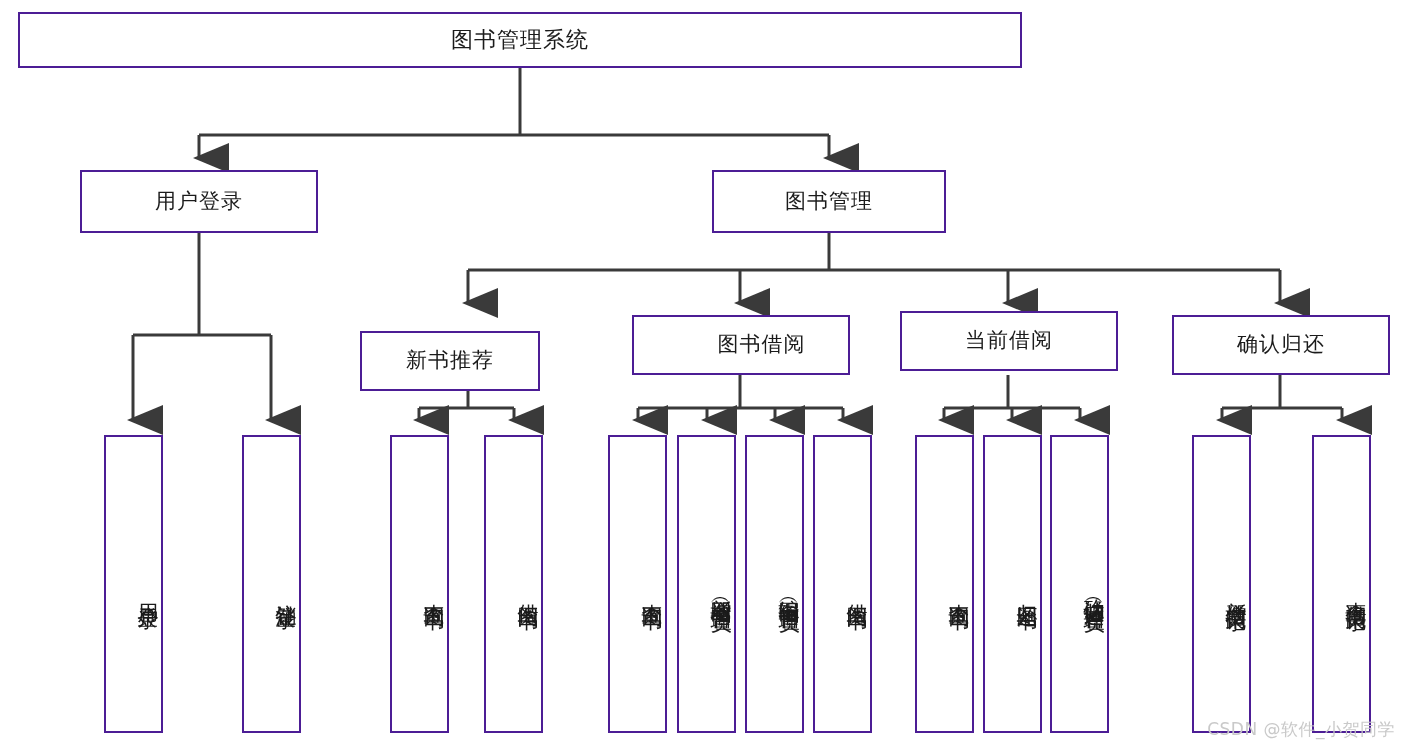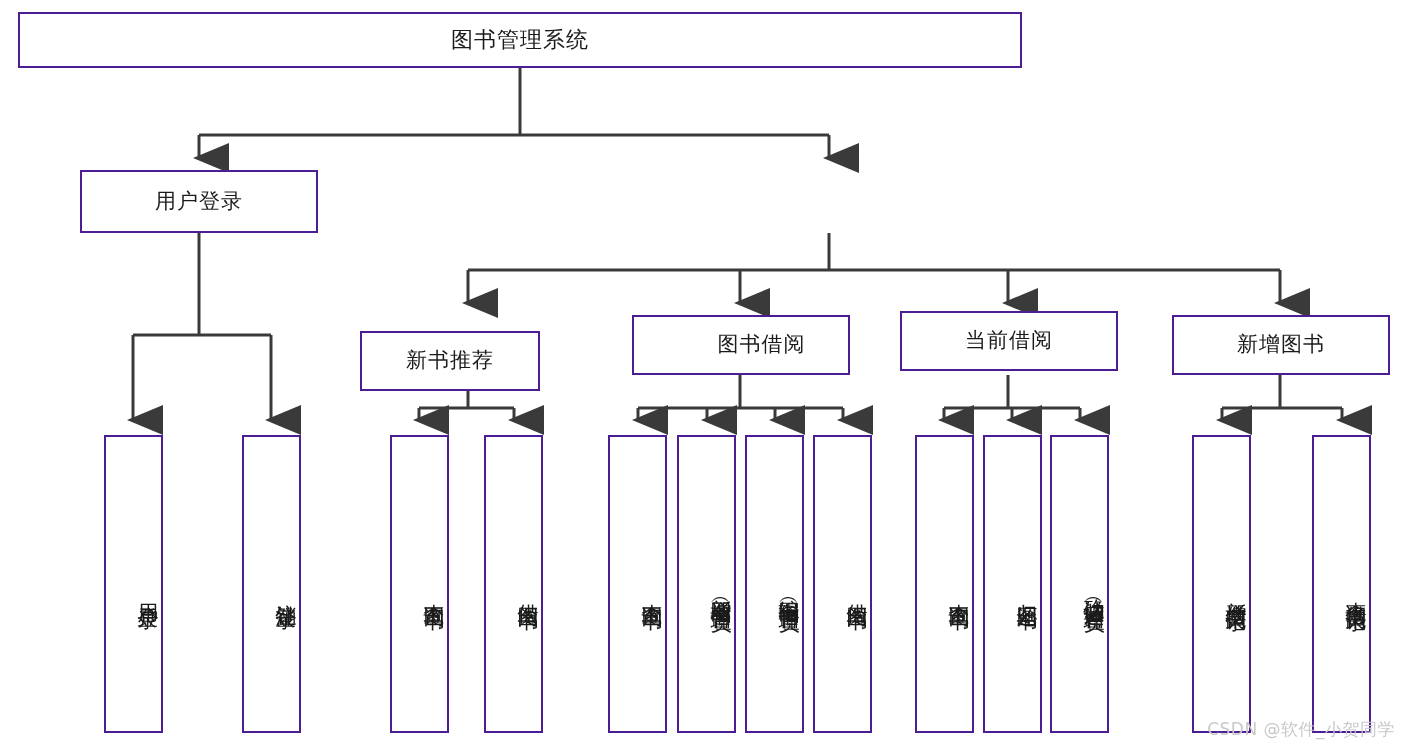--- a/index.html
+++ b/index.html
@@ -125,32 +125,35 @@
     </g>
   </svg>
 
   <div class="node horiz" id="root-node" style="left:18px; top:12px; width:1004px; height:56px;">
     <span>图书管理系统</span>
   </div>
 
   <div class="node horiz" style="left:80px; top:170px; width:238px; height:63px;">
     <span>用户登录</span>
   </div>
+  <div class="node horiz" style="left:712px; top:170px; width:234px; height:63px;">
+    <span>图书管理</span>
+  </div>
 
   <div class="node horiz" style="left:360px; top:315px; width:180px; height:60px;margin-top:16px;">
     <span>新书推荐</span>
   </div>
   <div class="node horiz" style="left:632px; top:315px; width:218px; height:60px;padding-left:41px;">
     <span>图书借阅</span>
   </div>
   <div class="node horiz" style="left:900px; top:311px; width:218px; height:60px;">
     <span>当前借阅</span>
   </div>
   <div class="node horiz" style="left:1172px; top:315px; width:218px; height:60px;">
-    <span>新增图书</span>
+    <span>确认归还</span>
   </div>
 
   <div class="node vert" style="left:104px; top:435px; width:59px; height:298px;">
     <span class="vtext">用户登录</span>
   </div>
   <div class="node vert" style="left:242px; top:435px; width:59px; height:298px;">
     <span class="vtext">注销登录</span>
   </div>
 
   <div class="node vert" style="left:390px; top:435px; width:59px; height:298px;">

